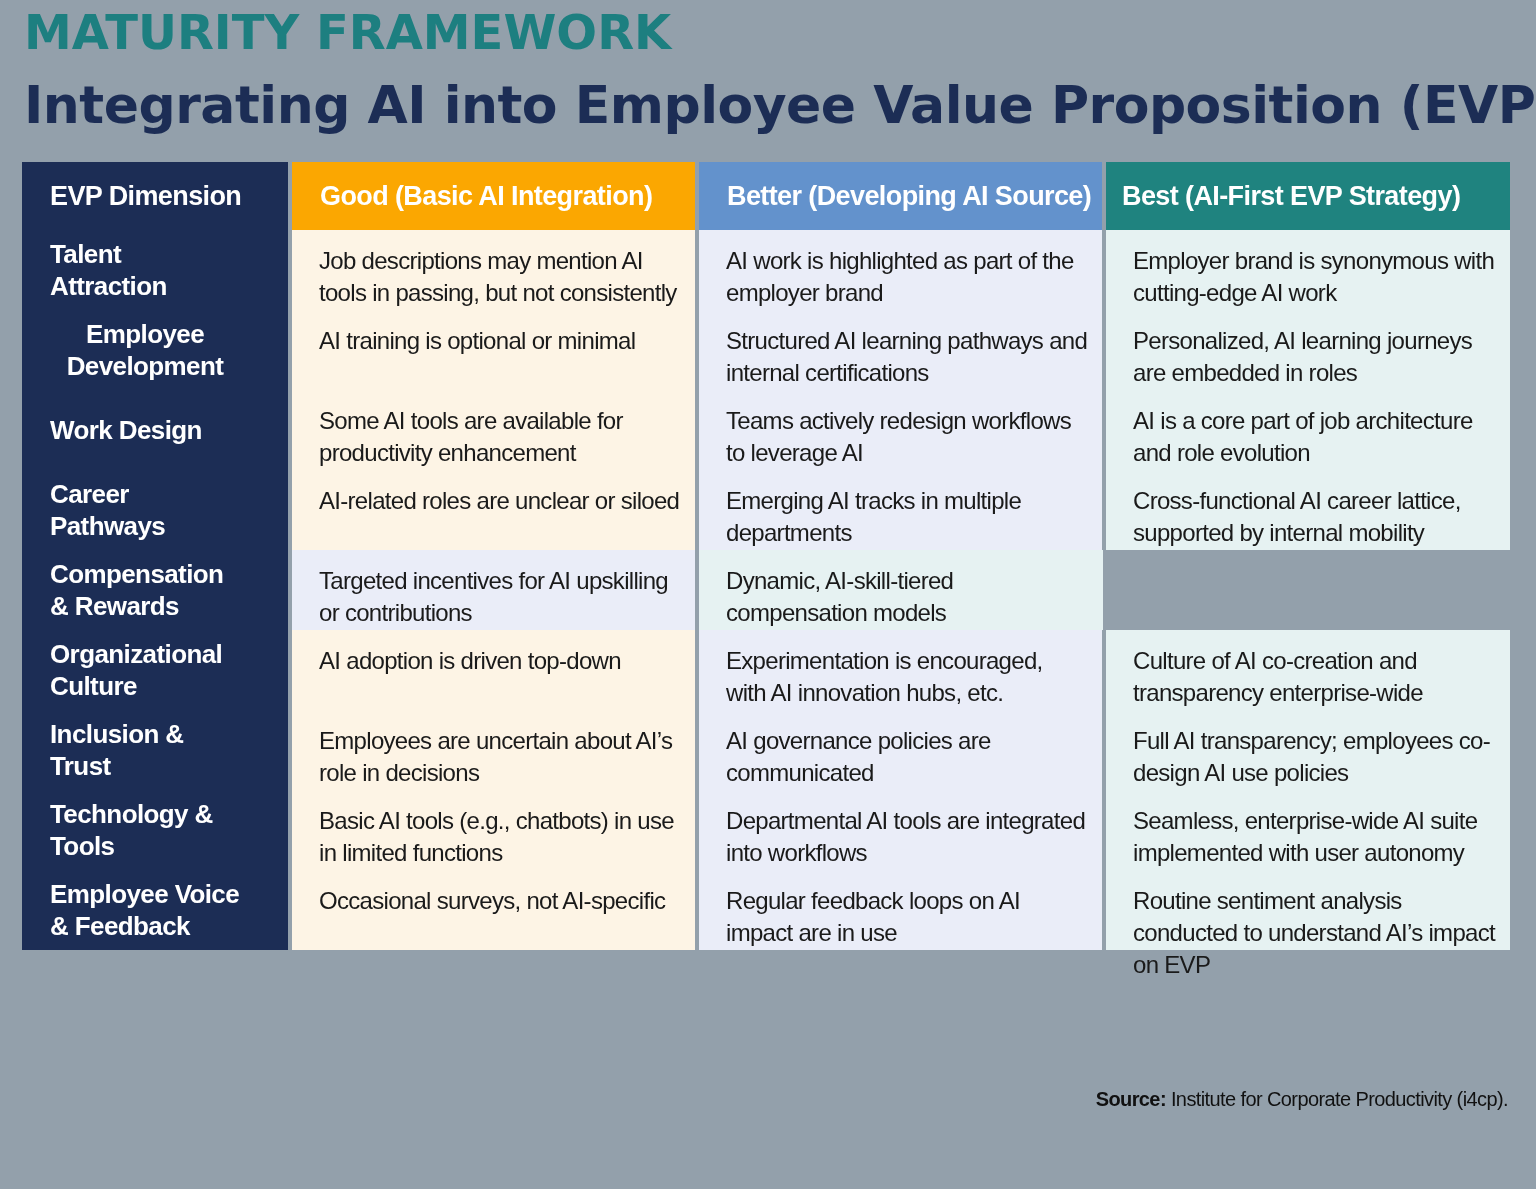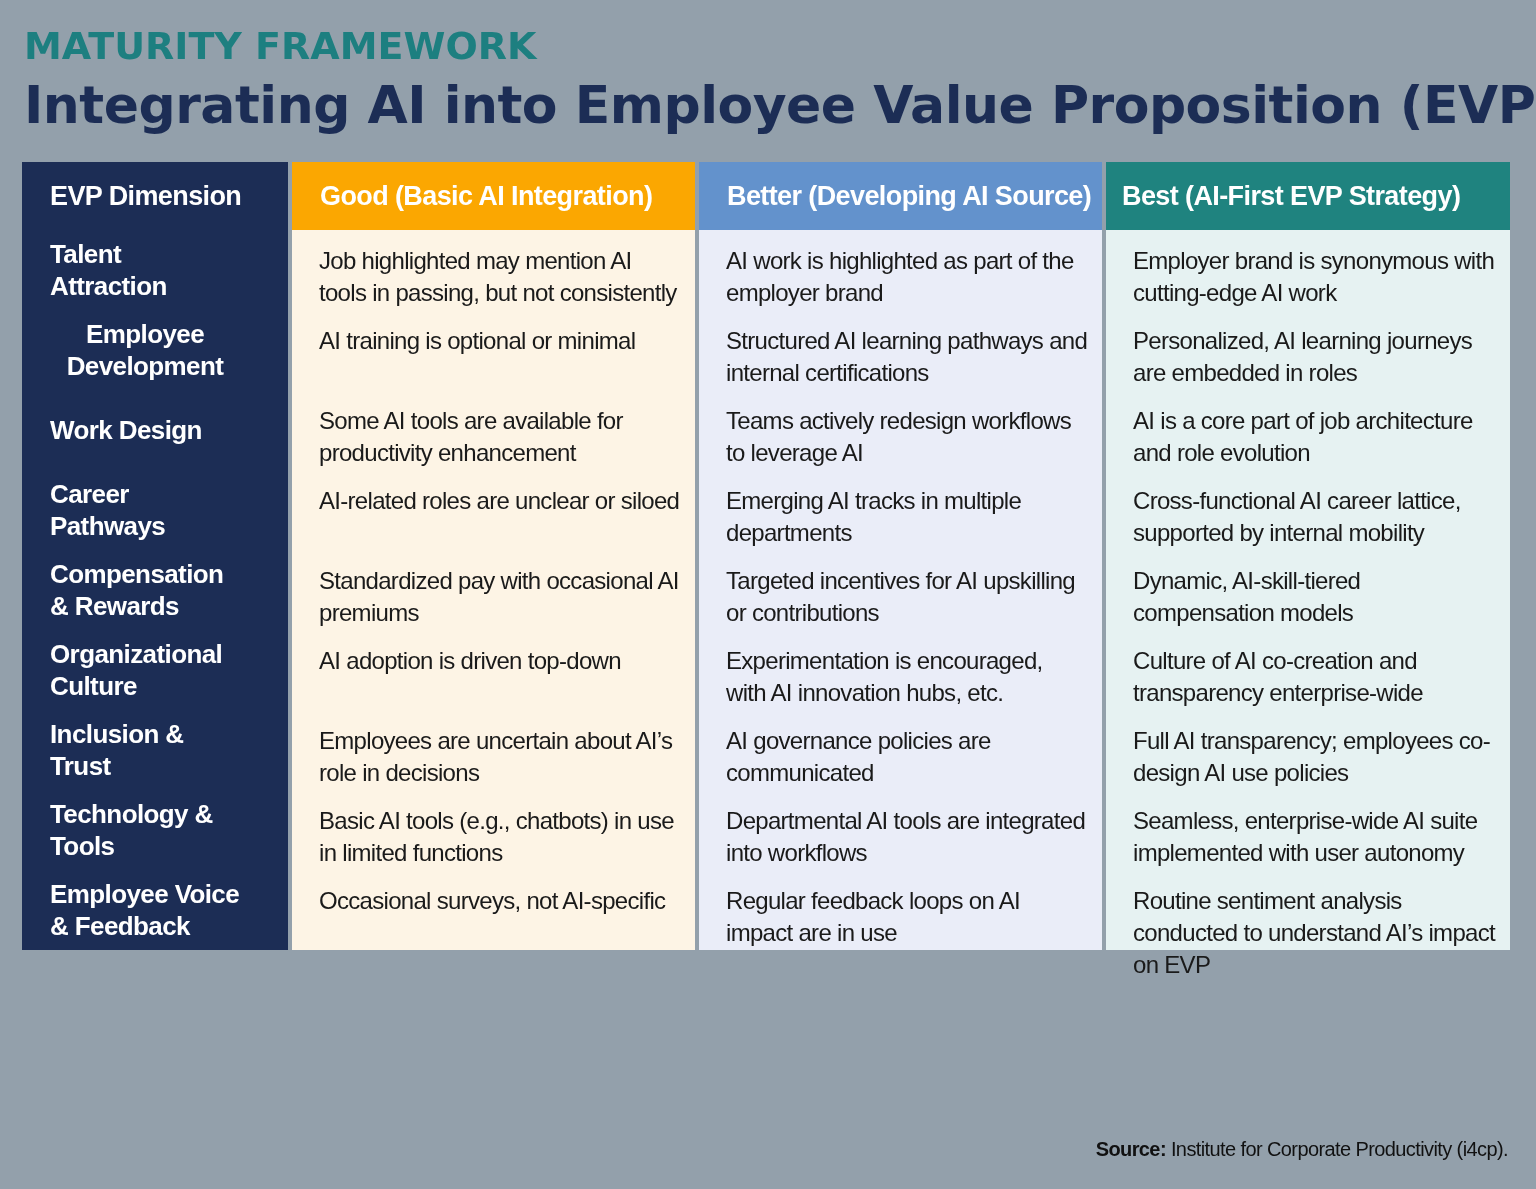--- a/index.html
+++ b/index.html
@@ -1,38 +1,38 @@
 <!DOCTYPE html>
 <html><head>
 <meta charset="utf-8">
 <style>
   html,body{margin:0;padding:0;}
   body{width:1536px;height:1189px;background:#93a0ab;position:relative;overflow:hidden;font-family:"Liberation Sans",sans-serif;}
-  .kicker{position:absolute;left:24px;top:26px;font-family:"DejaVu Sans",sans-serif;font-size:38px;font-weight:700;color:#1d7f80;letter-spacing:0px;line-height:40px;transform:scaleX(1.0);}
+  .kicker{position:absolute;left:24px;top:12px;font-family:"DejaVu Sans",sans-serif;font-size:48px;font-weight:700;color:#1d7f80;letter-spacing:0px;line-height:40px;transform:scaleX(1.0);}
   .title{position:absolute;left:24px;top:74px;font-family:"DejaVu Sans",sans-serif;font-size:52px;font-weight:700;color:#1c2d55;line-height:62px;letter-spacing:-0.5px;white-space:nowrap;}
   .table{position:absolute;left:22px;top:162px;width:1488px;}
   .row{display:flex;margin-bottom:0;}
   .cell{box-sizing:border-box;margin-right:4px;padding:0;position:relative;}
   .cell:last-child{margin-right:0;}
   .c0{width:266px;}
   .c1{width:403px;}
   .c2{width:403px;}
   .c3{width:404px;}
   .hdr .cell{height:68px;display:flex;align-items:center;padding-left:28px;color:#fff;font-size:27px;font-weight:700;letter-spacing:-0.6px;}
   .hdr .c0{background:#1c2d55;}
   .hdr .c1{background:#fba701;}
   .hdr .c2{background:#6392cc;}
   .hdr .c3{background:#1f837f;padding-left:16px;}
   .body .cell{height:80px;}
   .body .c0{background:#1c2d55;color:#fff;font-size:26px;font-weight:700;display:flex;align-items:center;padding-left:28px;line-height:32px;letter-spacing:-0.6px;}
   .body .c1{background:#fdf4e5;}
   .body .c2{background:#eaedf8;}
   .body .c3{background:#e6f2f2;}
   .txt{position:absolute;left:27px;top:15px;right:14px;font-size:24px;line-height:32px;color:#1a1a1a;letter-spacing:-0.7px;}
-  .source{position:absolute;right:28px;top:1138px;font-size:20px;color:#111;letter-spacing:-0.6px;}
+  .source{position:absolute;right:28px;top:1088px;font-size:20px;color:#111;letter-spacing:-0.6px;}
   .source b{font-weight:700;}
 </style>
 </head>
 <body>
 
 <div class="kicker">MATURITY FRAMEWORK</div>
 <div class="title">Integrating AI into Employee Value Proposition (EVP)</div>
 
 <div class="table">
   <div class="row hdr">
@@ -40,21 +40,21 @@
     <div class="cell c1">Good (Basic AI Integration)</div>
     <div class="cell c2">Better (Developing AI Source)</div>
     <div class="cell c3">Best (AI-First EVP Strategy)</div>
   </div>
   <div id="tbody" class="body">
       <div class="row">
         <div class="cell c0">
           <span style="max-width: 190px;">Talent Attraction</span>
         </div>
         <div class="cell c1">
-          <div class="txt">Job highlighted may mention AI tools in passing, but not consistently</div>
+          <div class="txt">Job descriptions may mention AI tools in passing, but not consistently</div>
         </div>
         <div class="cell c2">
           <div class="txt">AI work is highlighted as part of the employer brand</div>
         </div>
         <div class="cell c3">
           <div class="txt">Employer brand is synonymous with cutting-edge AI work</div>
         </div>
       </div>
       <div class="row">
         <div class="cell c0">
@@ -94,23 +94,20 @@
         <div class="cell c2">
           <div class="txt">Emerging AI tracks in multiple departments</div>
         </div>
         <div class="cell c3">
           <div class="txt">Cross-functional AI career lattice, supported by internal mobility</div>
         </div>
       </div>
       <div class="row">
         <div class="cell c0">
           <span style="max-width: 190px;">Compensation &amp; Rewards</span>
-        </div>
-        <div class="cell c1">
-          <div class="txt">Standardized pay with occasional AI premiums</div>
         </div>
         <div class="cell c2">
           <div class="txt">Targeted incentives for AI upskilling or contributions</div>
         </div>
         <div class="cell c3">
           <div class="txt">Dynamic, AI-skill-tiered compensation models</div>
         </div>
       </div>
       <div class="row">
         <div class="cell c0">

